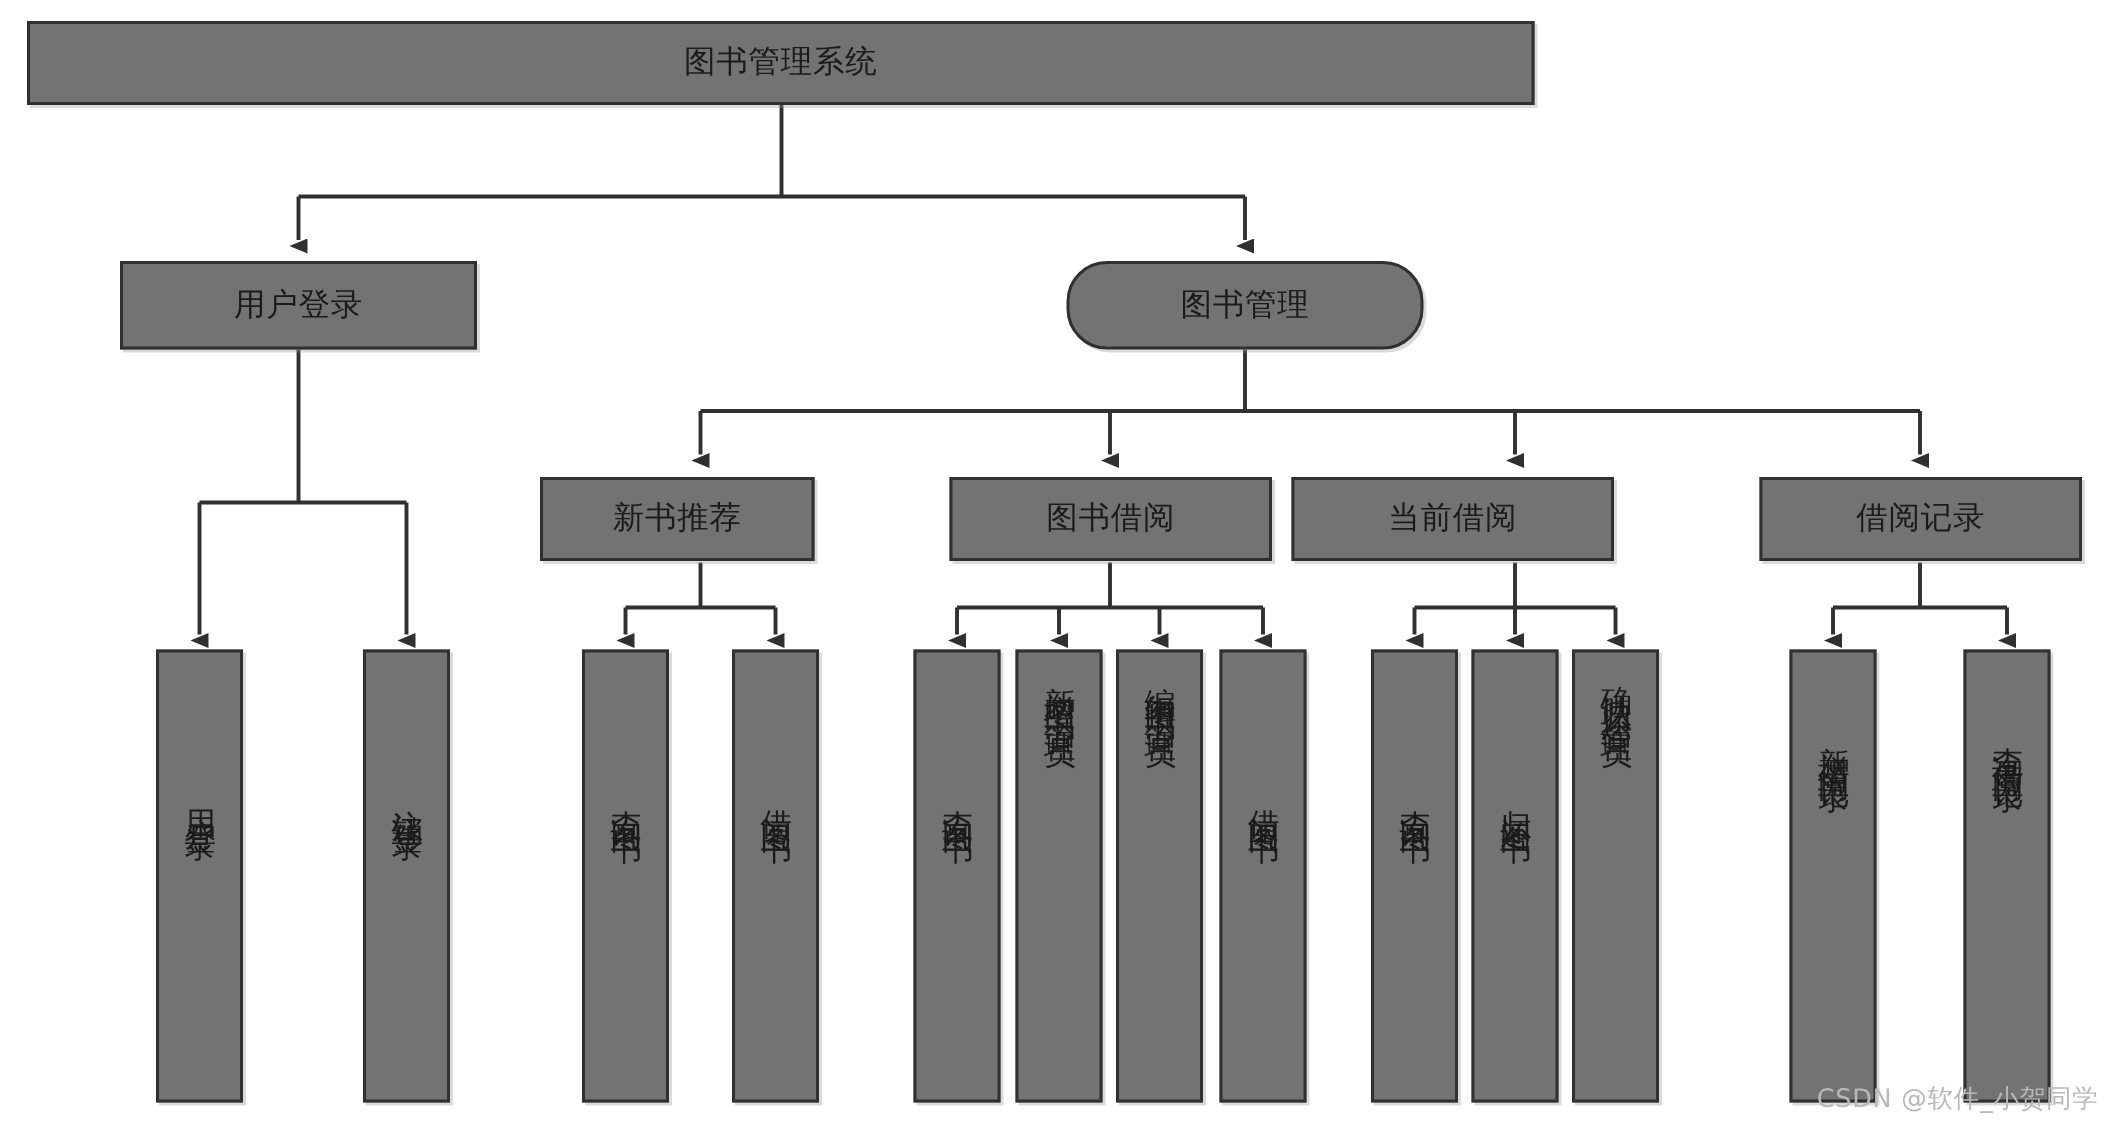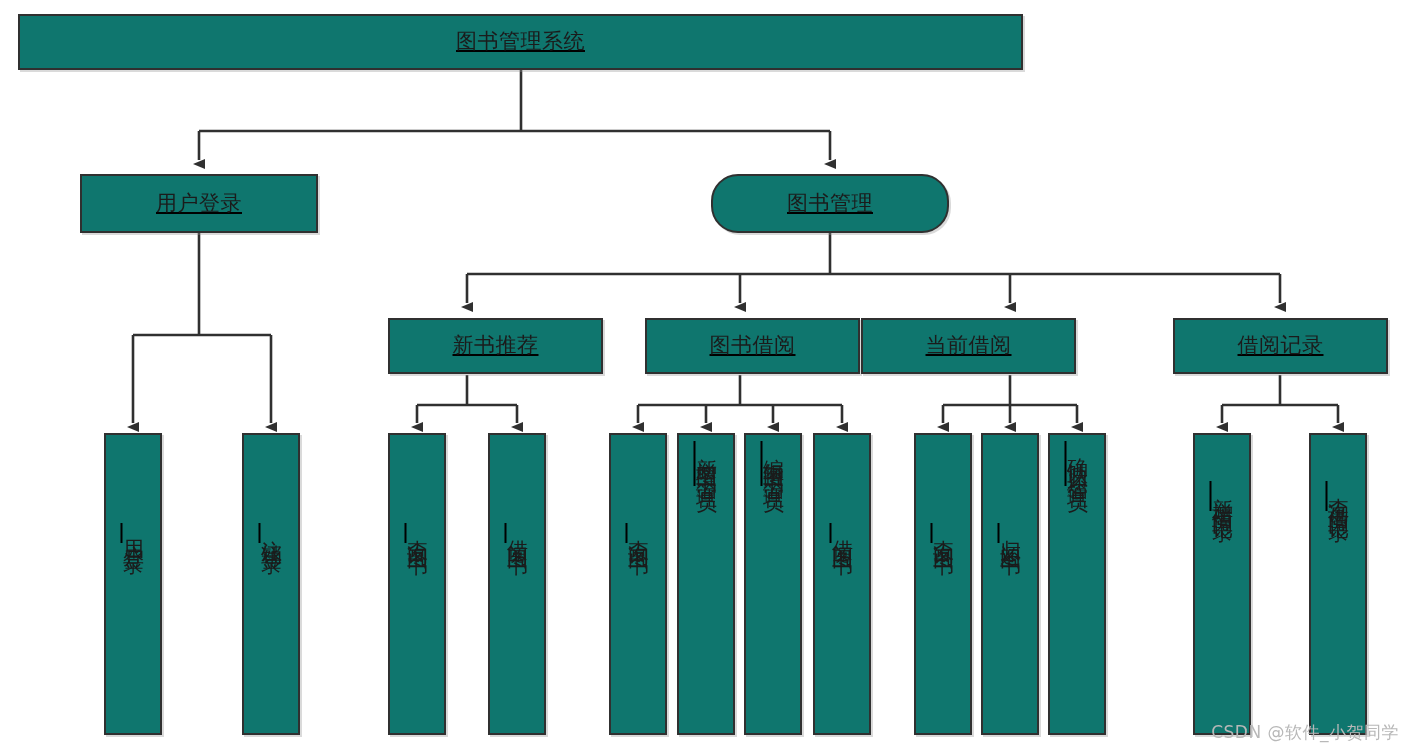--- a/index.html
+++ b/index.html
@@ -23,27 +23,26 @@
     position: absolute;
     left: 0;
     top: 0;
     width: 1405px;
     height: 747px;
     pointer-events: none;
   }
   .node {
     position: absolute;
     box-sizing: border-box;
-    background: #0f766e;
+    background: #737373;
     border: 2.5px solid #303030;
     display: flex;
     align-items: center;
     justify-content: center;
     box-shadow: 2px 2px 0 rgba(150,150,150,0.35);
-    text-decoration: underline;
   }
   .node .label {
     color: #1b1b1b;
     letter-spacing: 0.5px;
     line-height: 1.22;
     white-space: pre;
     text-align: center;
   }
   .node.horiz .label {
     font-size: 21px;
@@ -131,24 +130,24 @@
     <span class="label">图书管理系统</span>
   </div>
 
   <div class="node horiz" style="left:80px; top:174px; width:238px; height:59px;">
     <span class="label">用户登录</span>
   </div>
   <div class="node horiz" style="left:711px; top:174px; width:238px; height:59px;border-radius:27px;">
     <span class="label">图书管理</span>
   </div>
 
-  <div class="node horiz" style="left:360px; top:318px; width:215px; height:56px;margin-left:28px;">
+  <div class="node horiz" style="left:360px; top:318px; width:183px; height:56px;">
     <span class="label">新书推荐</span>
   </div>
-  <div class="node horiz" style="left:633px; top:318px; width:215px; height:56px;margin-left:12px;">
+  <div class="node horiz" style="left:633px; top:318px; width:215px; height:56px;">
     <span class="label">图书借阅</span>
   </div>
   <div class="node horiz" style="left:861px; top:318px; width:215px; height:56px;">
     <span class="label">当前借阅</span>
   </div>
   <div class="node horiz" style="left:1173px; top:318px; width:215px; height:56px;justify-content:center;">
     <span class="label">借阅记录</span>
   </div>
 
   <div class="node vert" style="left:104px; top:433px; width:58px; height:302px; padding-top:88px;">

